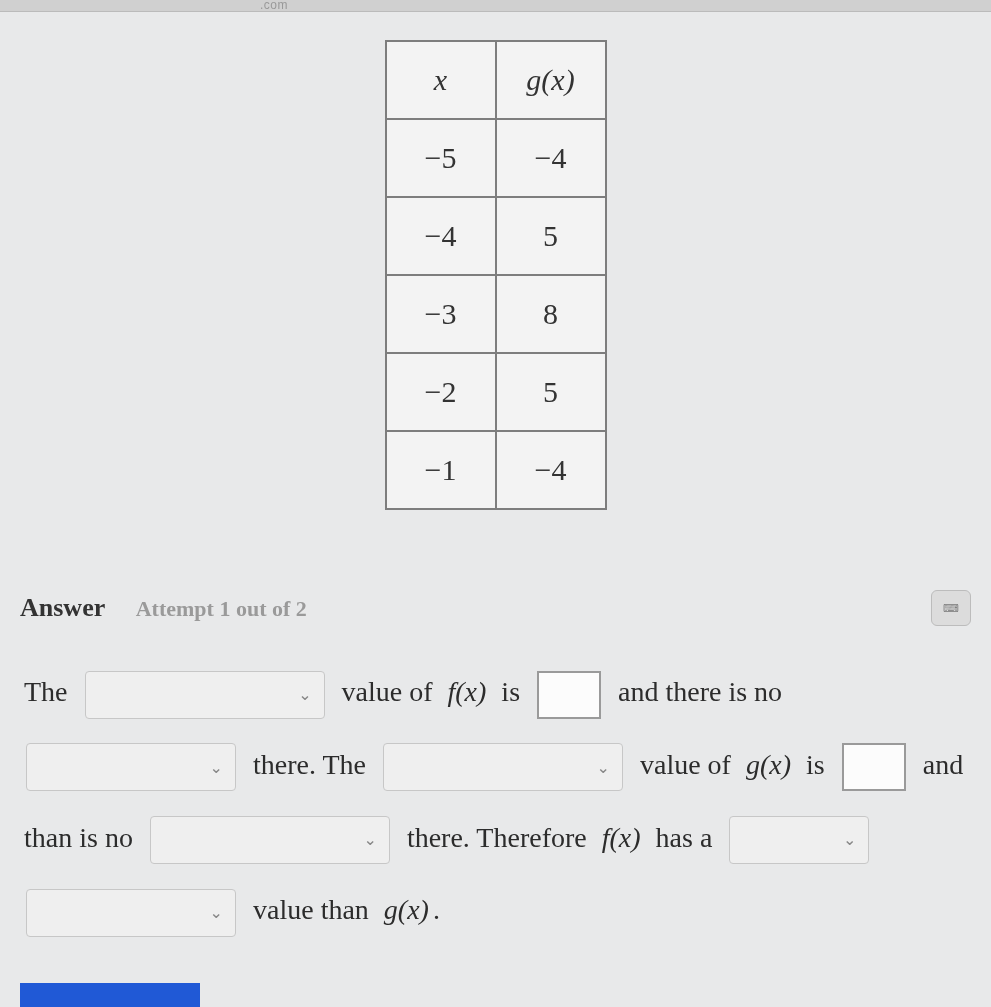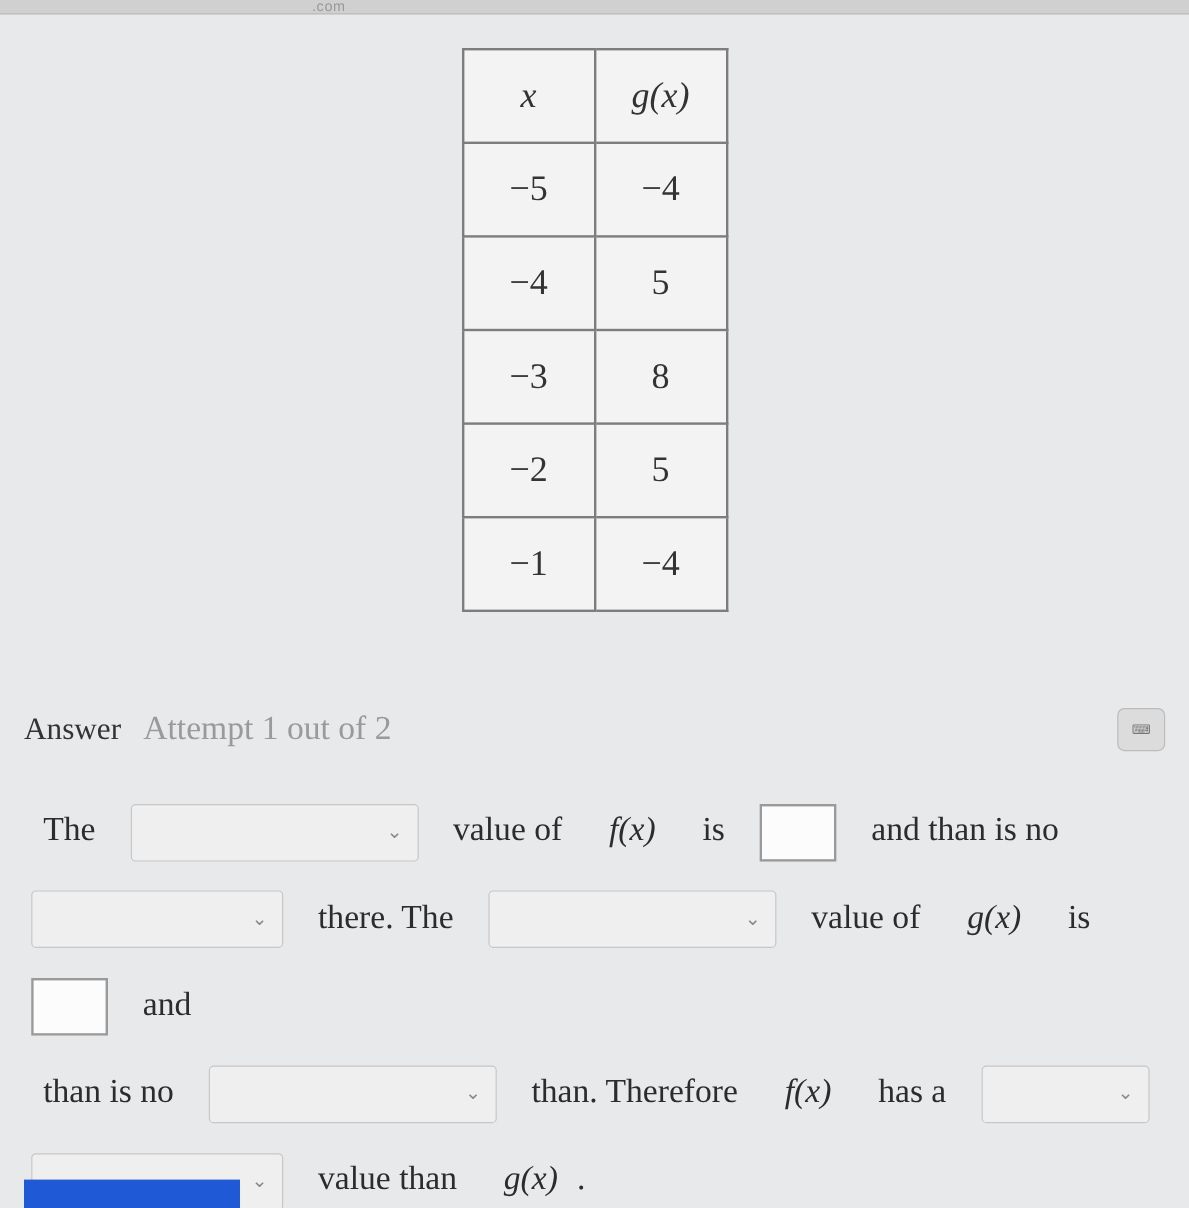--- a/index.html
+++ b/index.html
@@ -57,26 +57,26 @@
   .answer-row {
     display: flex;
     align-items: center;
     justify-content: space-between;
     margin: 10px 0 30px 0;
   }
   .answer-label {
     font-family: Georgia, serif;
     font-size: 26px;
   }
-  .answer-label b { font-weight: normal; }
+  .answer-label b { font-weight: bold; }
   .attempt {
     color: #9a9a9a;
-    font-size: 28px;
-    margin-left: 12px;
-    font-weight: normal;
+    font-size: 22px;
+    margin-left: 24px;
+    font-weight: bold;
   }
   .keyboard-btn {
     width: 40px;
     height: 36px;
     background: #dcdcdc;
     border: 1px solid #bcbcbc;
     border-radius: 6px;
     display: flex;
     align-items: center;
     justify-content: center;
@@ -84,21 +84,21 @@
     font-size: 11px;
     font-family: Arial, sans-serif;
     cursor: pointer;
   }
   .sentence {
     font-size: 28px;
     line-height: 2.6;
     color: #2c2c2c;
     font-family: 'Times New Roman', Georgia, serif;
   }
-  .sentence .word { margin: 0 16px; }
+  .sentence .word { margin: 0 4px; }
   .dropdown {
     display: inline-flex;
     align-items: center;
     justify-content: flex-end;
     min-width: 220px;
     height: 48px;
     background: #efefef;
     border: 1px solid #c7c7c7;
     border-radius: 4px;
     padding: 0 12px;
@@ -182,40 +182,40 @@
 
   <div class="sentence">
     <span class="word">The</span>
     <span class="dropdown med">
         <span class="chev">⌄</span>
       </span>
     <span class="word">value of</span>
     <span class="word math">f(x)</span>
     <span class="word">is</span>
     <span class="numbox"></span>
-    <span class="word">and than is no</span>
+    <span class="word">and there is no</span>
     <br>
     <span class="dropdown small">
         <span class="chev">⌄</span>
       </span>
     <span class="word">there. The</span>
     <span class="dropdown med">
         <span class="chev">⌄</span>
       </span>
     <span class="word">value of</span>
     <span class="word math">g(x)</span>
     <span class="word">is</span>
     <span class="numbox"></span>
     <span class="word">and</span>
     <br>
     <span class="word">than is no</span>
     <span class="dropdown med">
         <span class="chev">⌄</span>
       </span>
-    <span class="word">than. Therefore</span>
+    <span class="word">there. Therefore</span>
     <span class="word math">f(x)</span>
     <span class="word">has a</span>
     <span class="dropdown" style="min-width:140px">
         <span class="chev">⌄</span>
       </span>
     <br>
     <span class="dropdown small">
         <span class="chev">⌄</span>
       </span>
     <span class="word">value than</span>

